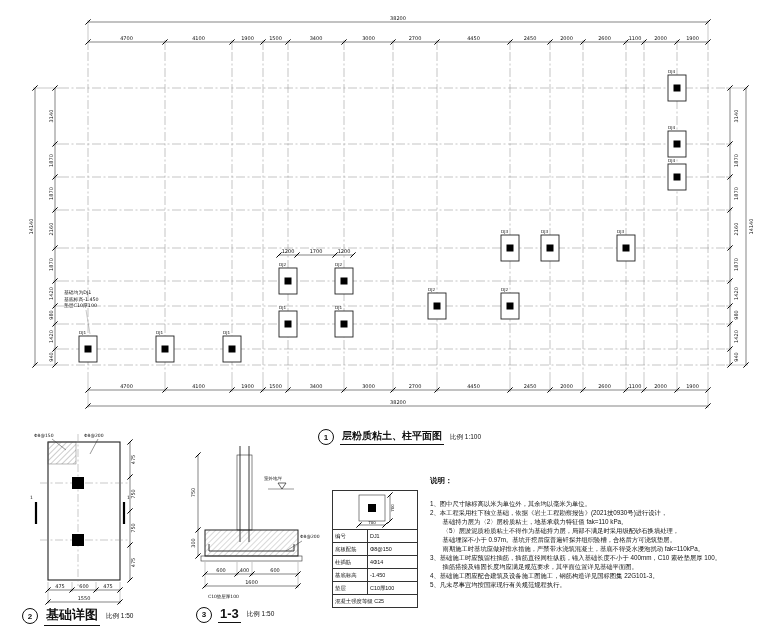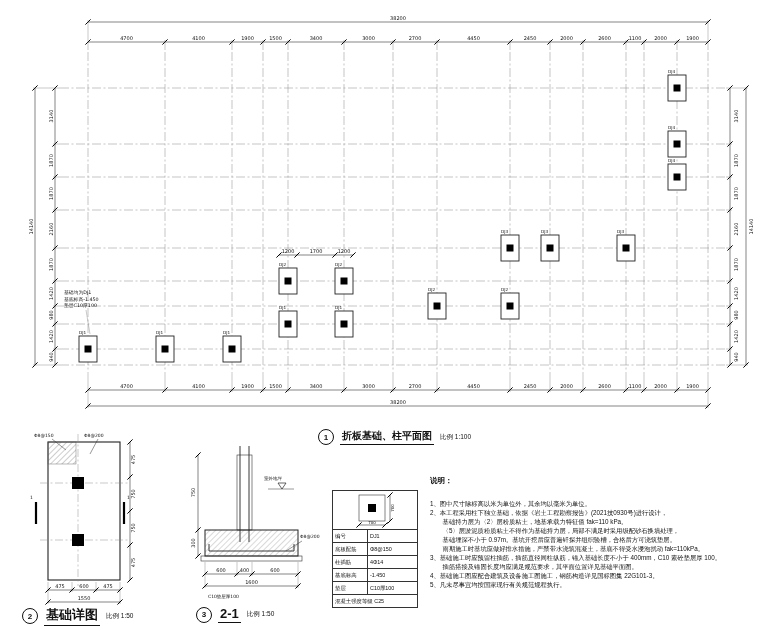--- a/index.html
+++ b/index.html
@@ -304,21 +304,21 @@
     <text x="316" y="252.5" class="dimtxt">1700</text>
     <text x="344" y="252.5" class="dimtxt">1200</text>
     <text x="64" y="294" class="ann">基础均为DJ1</text>
     <text x="64" y="300.5" class="ann">基底标高-1.450</text>
     <text x="64" y="307" class="ann">垫层C10厚100</text>
     <line x1="86" y1="310" x2="90" y2="334" class="ext"></line>
   </svg>
 
 <div class="caption" style="left:318px;top:429px">
   <span class="cap-num">1</span>
-  <span class="cap-title cap-title-lg">折板基础、柱平面图</span>
+  <span class="cap-title cap-title-lg">层粉质粘土、柱平面图</span>
   <span class="cap-scale">比例 1:100</span>
 </div>
 
 <svg class="abs" style="left:18px;top:428px" width="175" height="200" viewBox="0 0 175 200">
   <defs>
     <pattern id="h45a" width="4" height="4" patternUnits="userSpaceOnUse" patternTransform="rotate(45)">
       <line x1="0" y1="0" x2="0" y2="4" stroke="#555" stroke-width="0.6"></line>
     </pattern>
   </defs>
   <g>
@@ -427,21 +427,21 @@
     <line x1="15" y1="144" x2="108" y2="144" class="dim"></line>
     <line x1="12.4" y1="146.6" x2="17.6" y2="141.4" class="tick"></line>
     <line x1="105.4" y1="146.6" x2="110.6" y2="141.4" class="tick"></line>
     <text x="61.5" y="141.5" class="dimtxt">1600</text>
   </g>
   <text x="18" y="156" class="lbl">C10垫层厚100</text>
 </svg>
 
 <div class="caption" style="left:196px;top:606px">
   <span class="cap-num">3</span>
-  <span class="cap-title">2-1</span>
+  <span class="cap-title">1-3</span>
   <span class="cap-scale">比例 1:50</span>
 </div>
 
 <div class="sched">
   <div class="sched-diagram">
     <svg width="82" height="37" viewBox="0 0 82 37">
       <rect x="26" y="4" width="26" height="26" class="outline-thin"></rect>
       <rect x="35" y="13" width="8" height="8" class="colsq"></rect>
       <line x1="26" y1="34" x2="52" y2="34" class="dim"></line>
       <line x1="23.4" y1="36.6" x2="28.6" y2="31.4" class="tick"></line>

